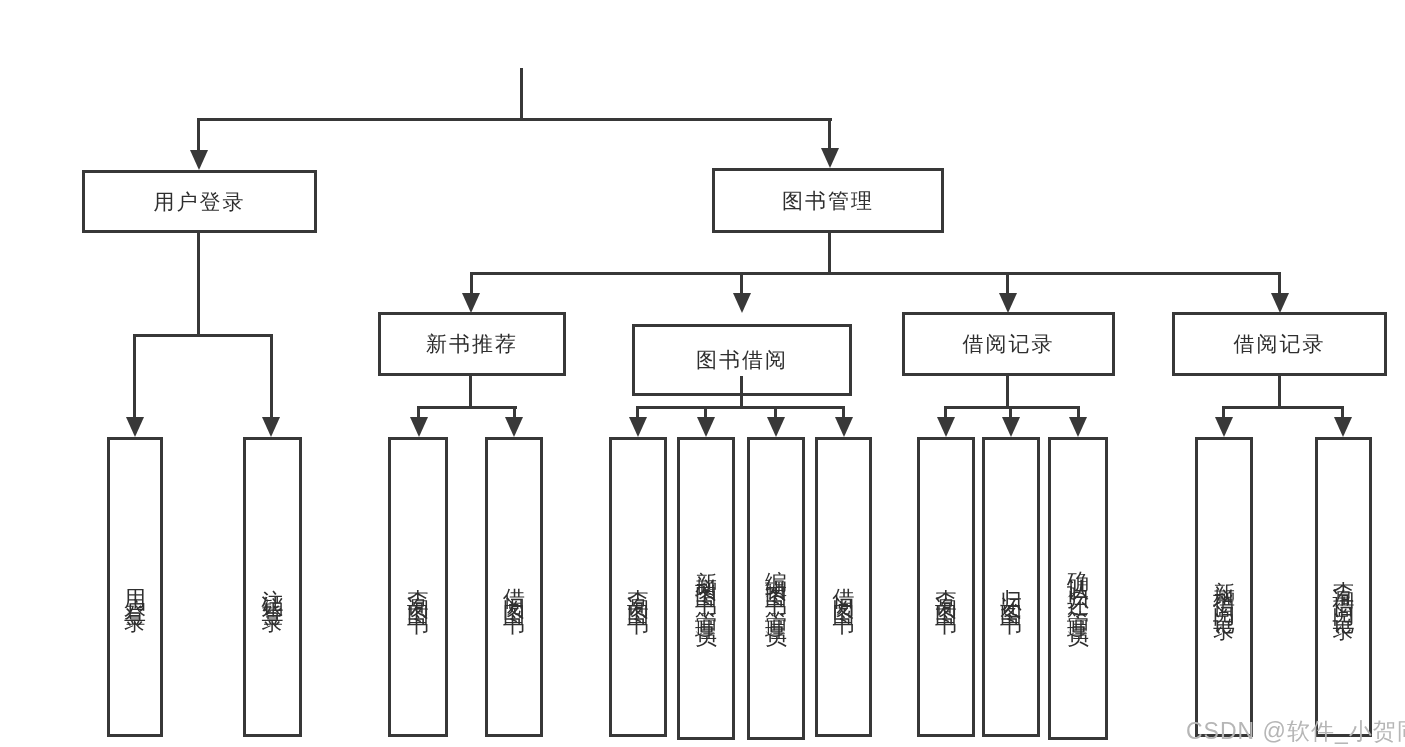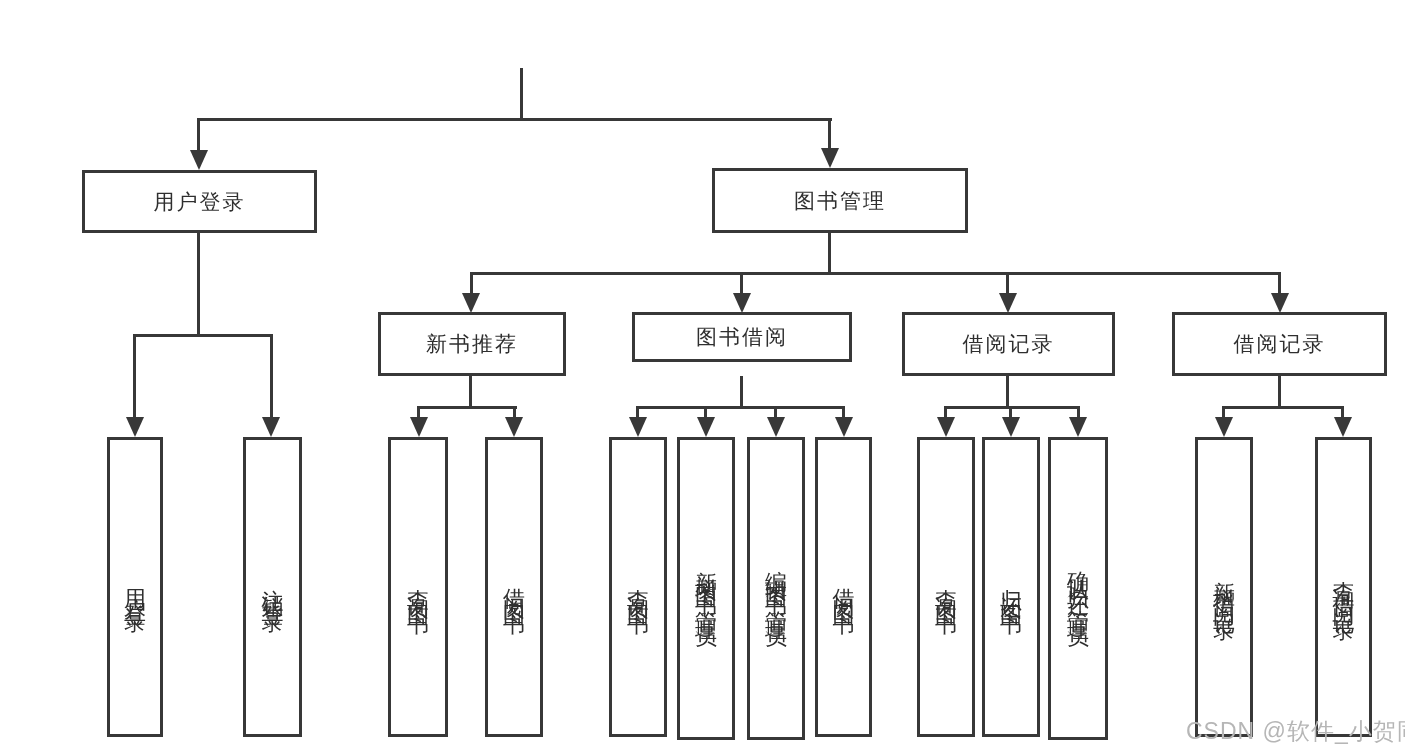--- a/index.html
+++ b/index.html
@@ -46,21 +46,21 @@
   <div class="vl" style="left:520px;top:68px;height:53px"></div>
   <div class="hl" style="left:197px;top:118px;width:635px"></div>
   <div class="vl" style="left:197px;top:118px;height:36px"></div>
   <div class="arr" style="left:190px;top:150px"></div>
   <div class="vl" style="left:828px;top:118px;height:34px"></div>
   <div class="arr" style="left:821px;top:148px"></div>
 
   <div class="hbox" style="left:82px;top:170px;width:235px;height:63px">
     <span>用户登录</span>
   </div>
-  <div class="hbox" style="left:712px;top:168px;width:256px;height:65px">
+  <div class="hbox" style="left:712px;top:168px;width:232px;height:65px">
     <span>图书管理</span>
   </div>
 
   <div class="vl" style="left:197px;top:233px;height:104px"></div>
   <div class="hl" style="left:133px;top:334px;width:140px"></div>
   <div class="vl" style="left:133px;top:334px;height:87px"></div>
   <div class="arr" style="left:126px;top:417px"></div>
   <div class="vl" style="left:270px;top:334px;height:87px"></div>
   <div class="arr" style="left:262px;top:417px"></div>
 
@@ -71,21 +71,21 @@
   <div class="vl" style="left:740px;top:272px;height:25px"></div>
   <div class="arr" style="left:733px;top:293px"></div>
   <div class="vl" style="left:1006px;top:272px;height:25px"></div>
   <div class="arr" style="left:999px;top:293px"></div>
   <div class="vl" style="left:1278px;top:272px;height:25px"></div>
   <div class="arr" style="left:1271px;top:293px"></div>
 
   <div class="hbox" style="left:378px;top:312px;width:188px;height:64px">
     <span>新书推荐</span>
   </div>
-  <div class="hbox" style="left:632px;top:312px;width:220px;height:50px">
+  <div class="hbox" style="left:632px;top:324px;width:220px;height:72px">
     <span>图书借阅</span>
   </div>
   <div class="hbox" style="left:902px;top:312px;width:213px;height:64px">
     <span>借阅记录</span>
   </div>
   <div class="hbox" style="left:1172px;top:312px;width:215px;height:64px">
     <span>借阅记录</span>
   </div>
 
   <div class="vl" style="left:469px;top:376px;height:33px"></div>

